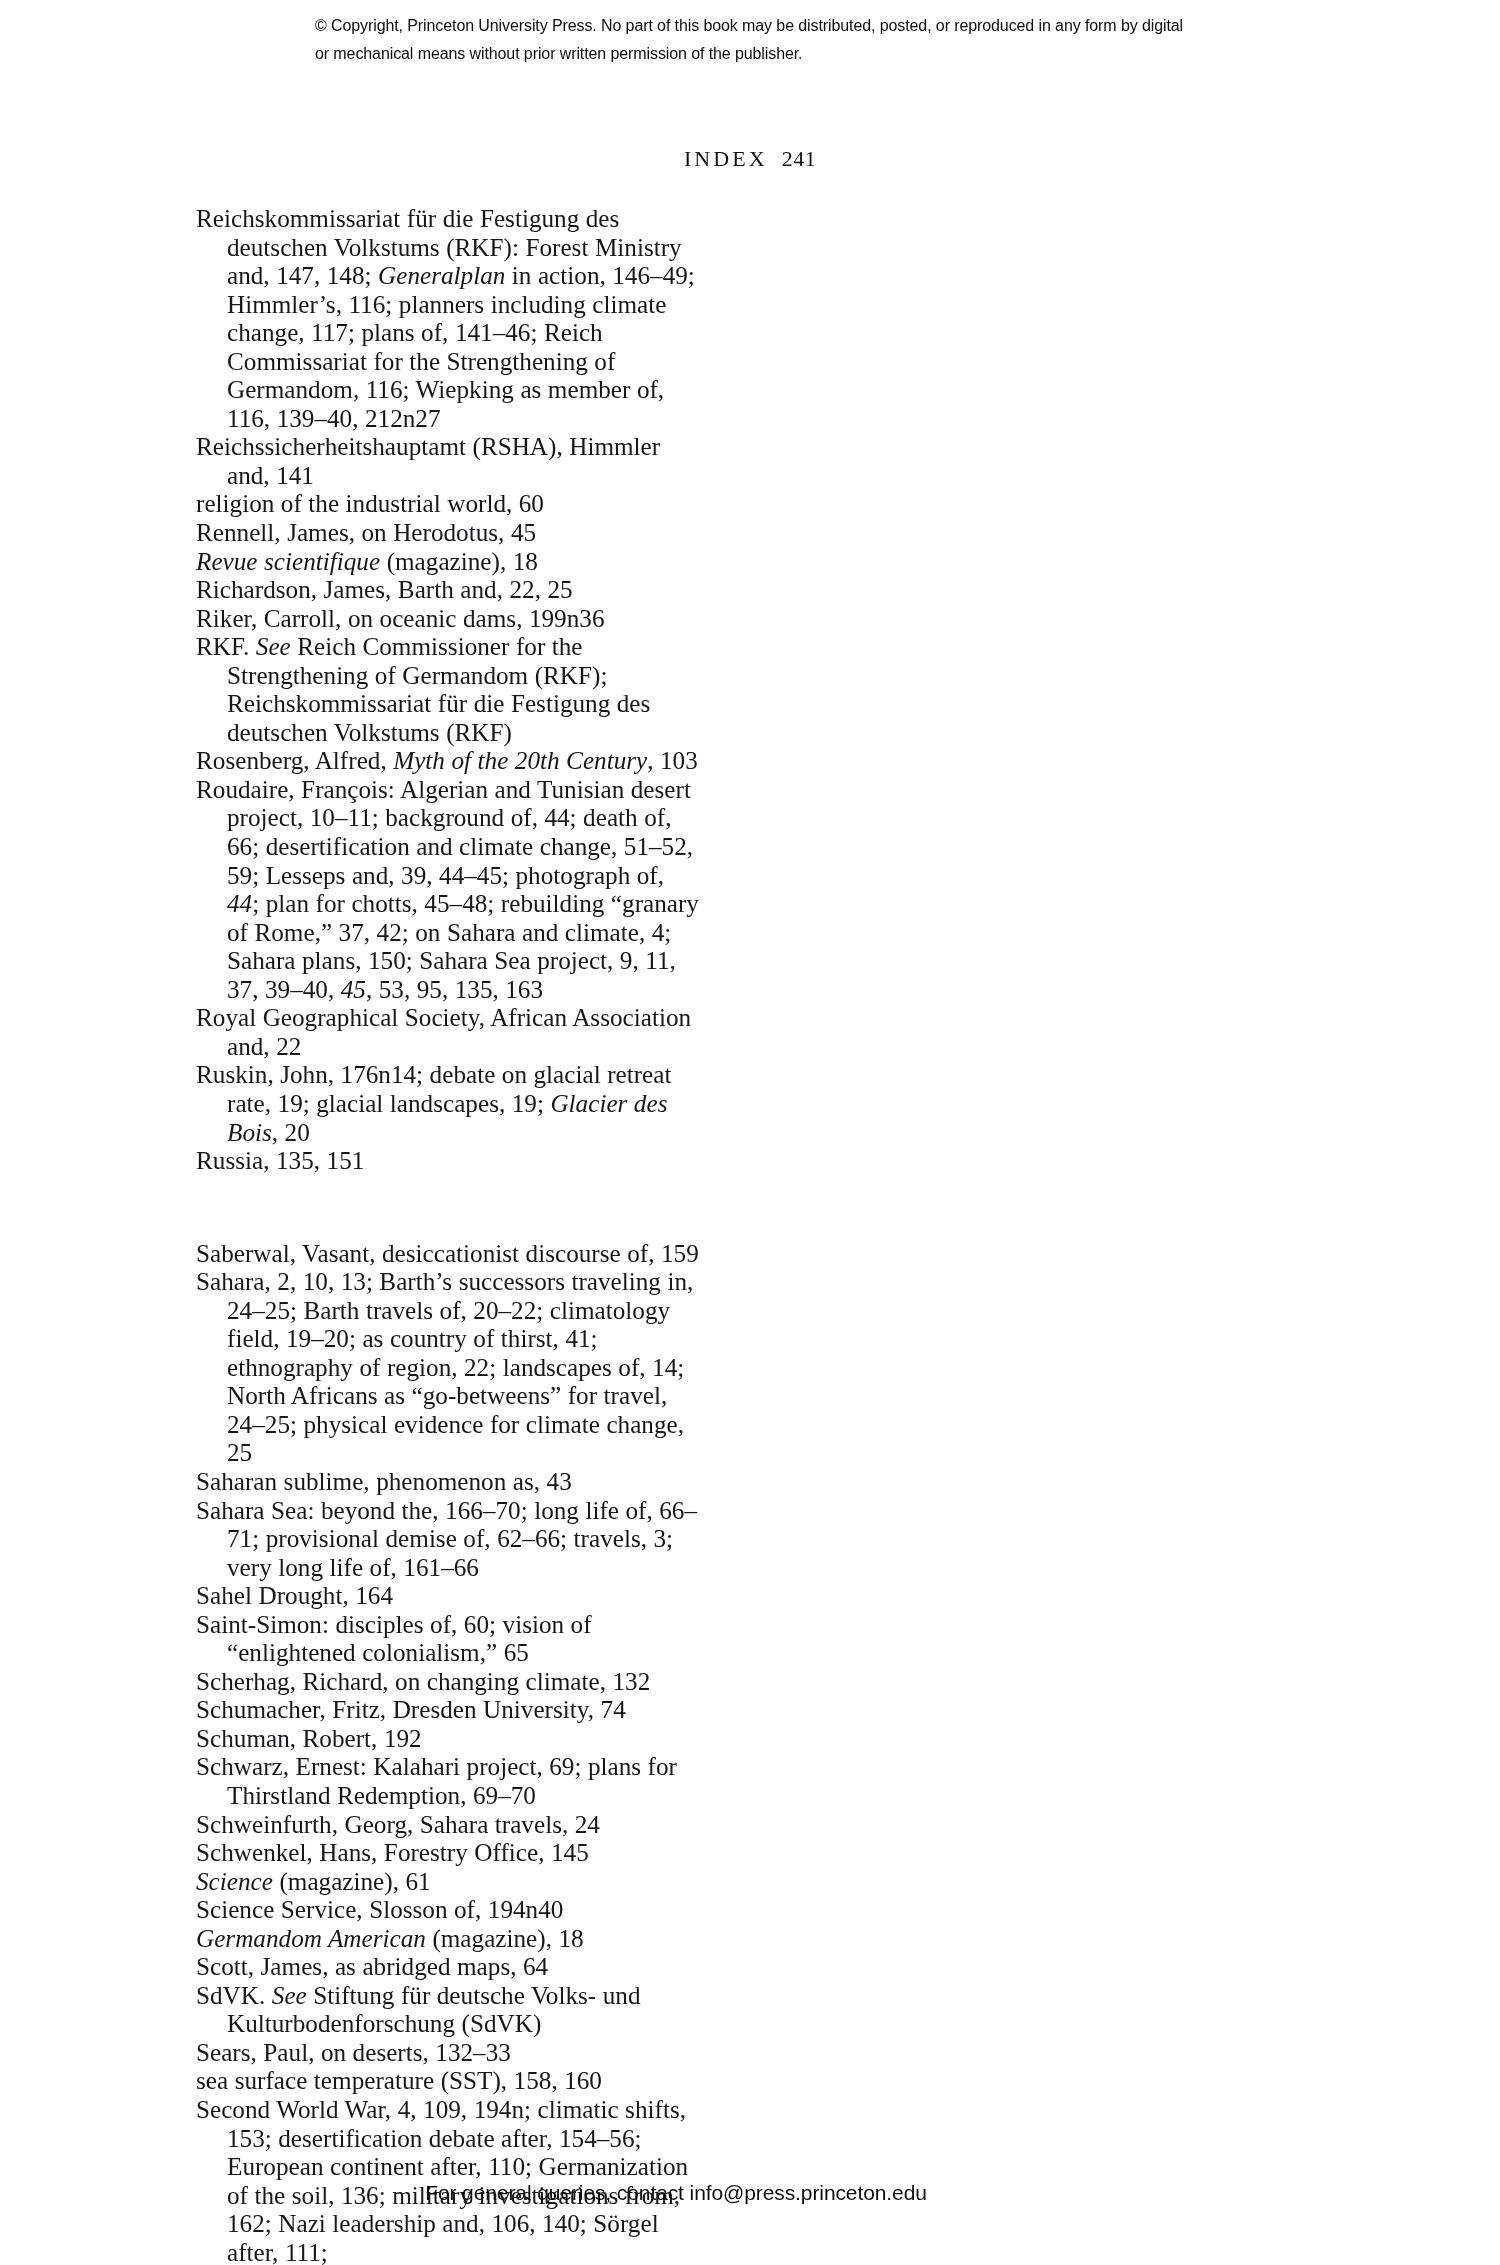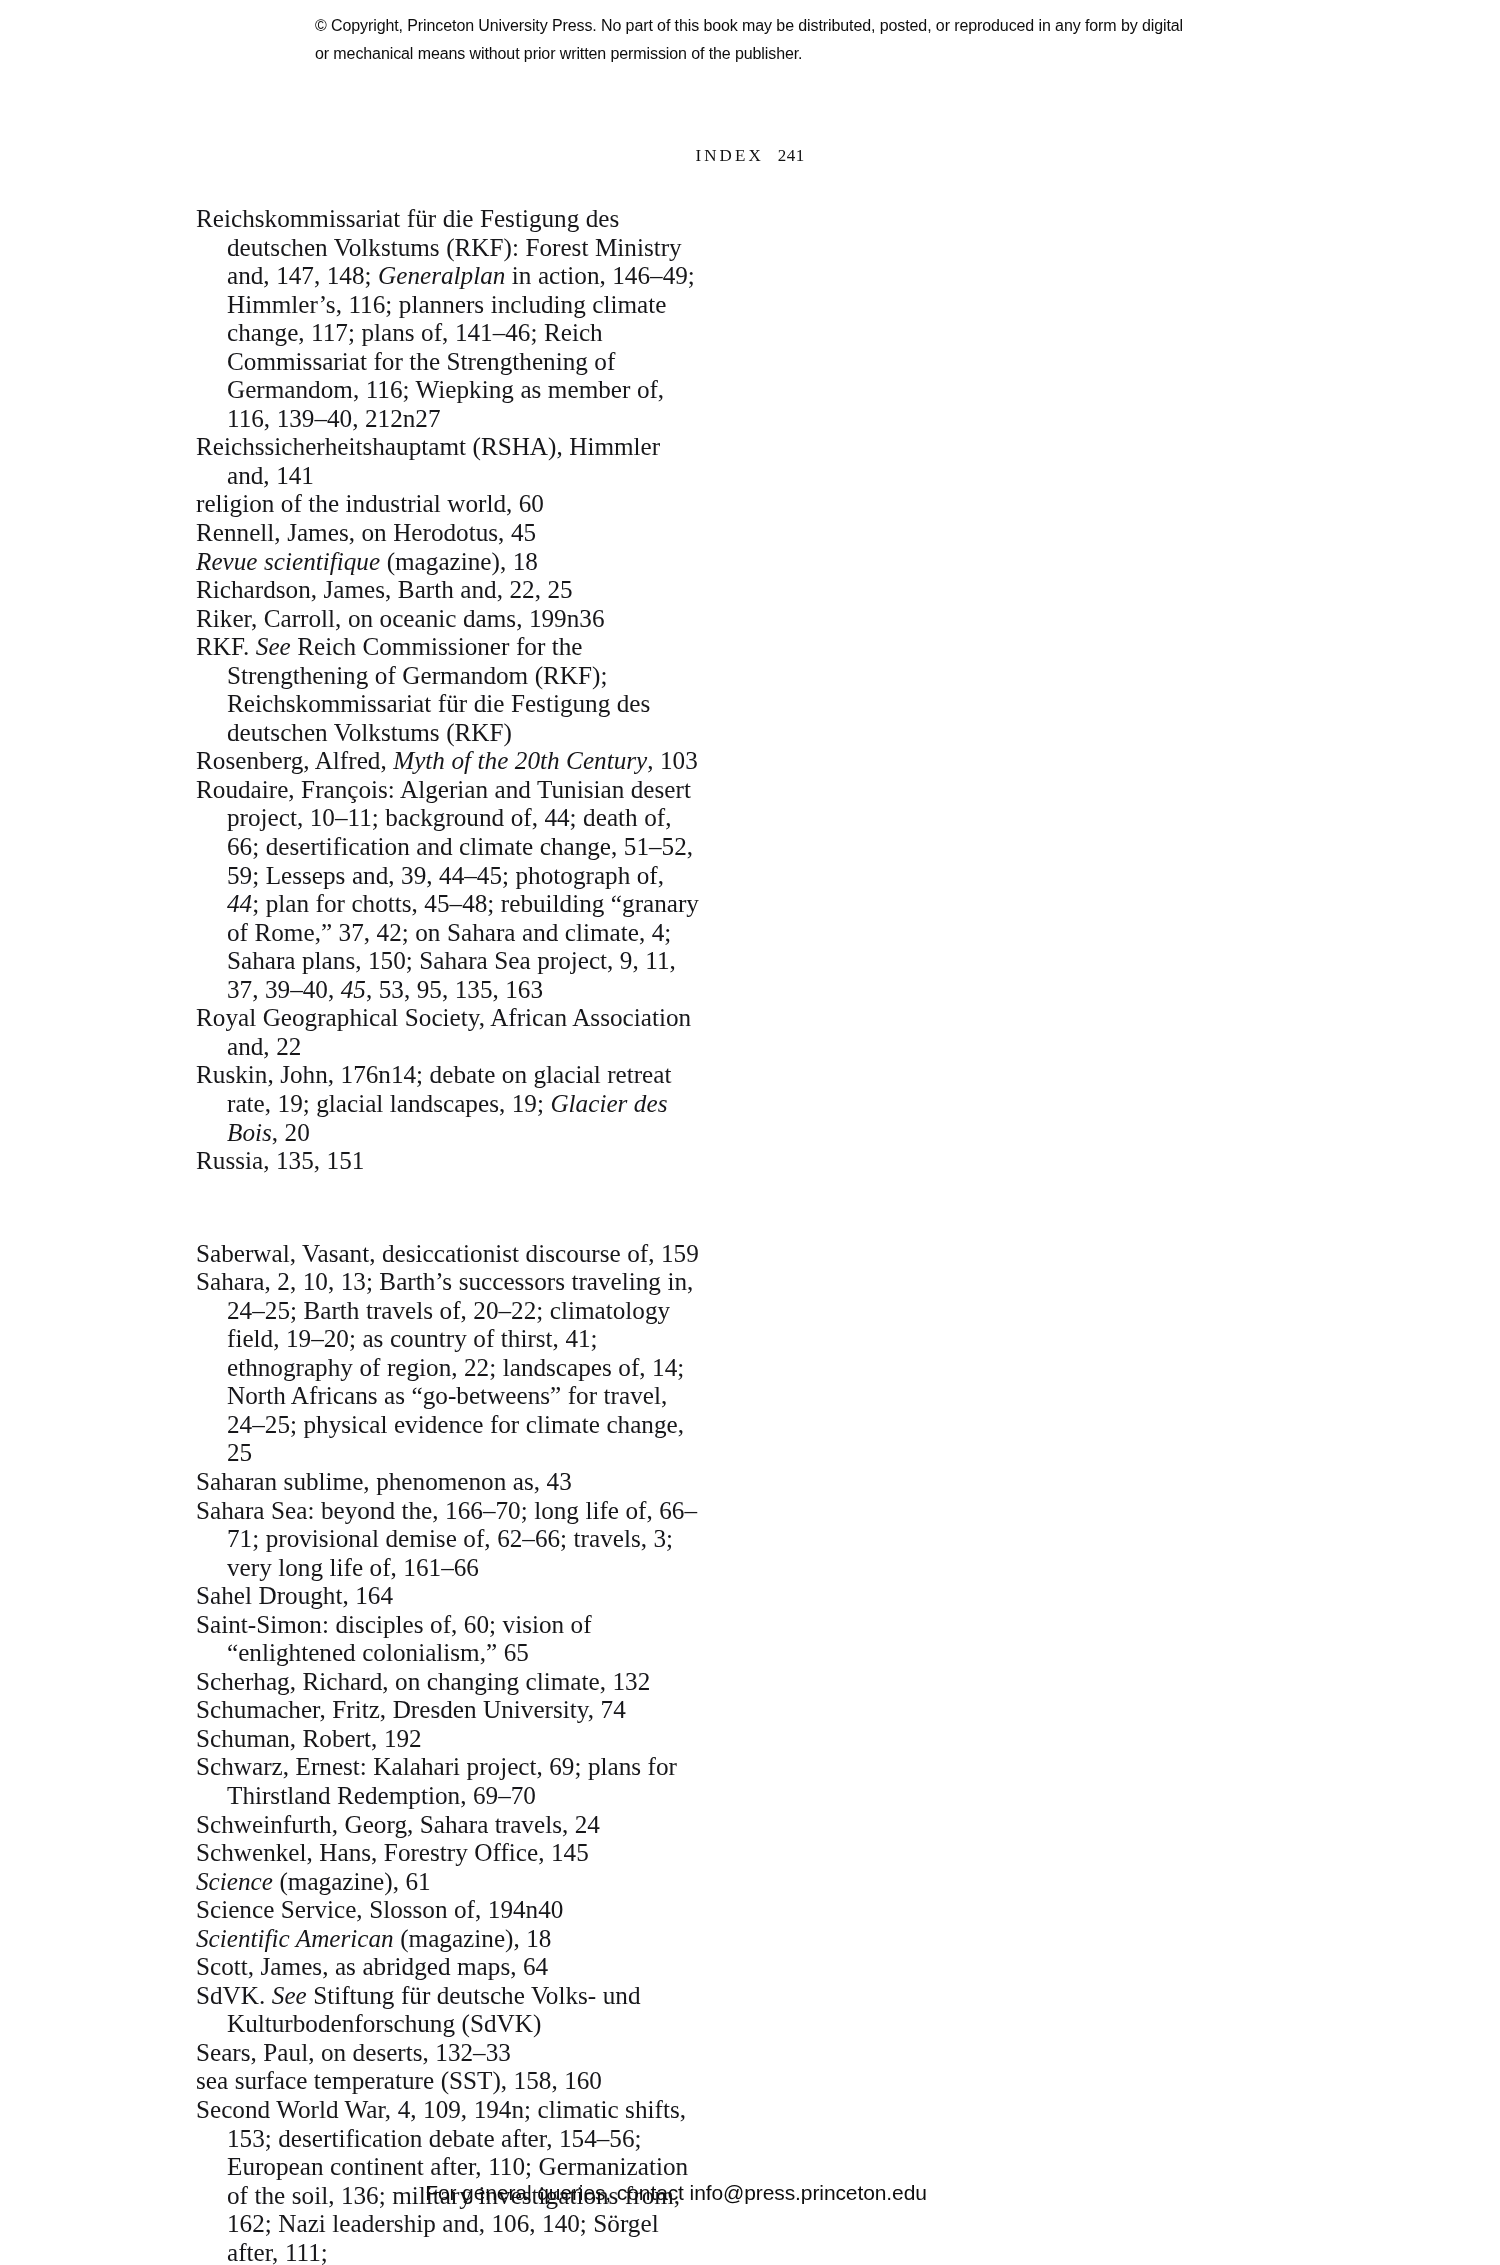--- a/index.html
+++ b/index.html
@@ -31,21 +31,21 @@
   }
 
   
   .running-head {
     position: absolute;
     left: 0;
     top: 146px;
     width: 1500px;
     text-align: center;
     font-family: "Liberation Serif", "DejaVu Serif", serif;
-    font-size: 17px;
+    font-size: 22px;
     color: #111111;
   }
   .running-head .rh-label {
     letter-spacing: 3.1px;
     margin-right: 14px;
   }
   .running-head .rh-folio {
     letter-spacing: 0.4px;
   }
 
@@ -129,21 +129,21 @@
         <p class="index-entry">Sahel Drought, 164</p>
         <p class="index-entry">Saint-Simon: disciples of, 60; vision of “enlightened colonialism,” 65</p>
         <p class="index-entry">Scherhag, Richard, on changing climate, 132</p>
         <p class="index-entry">Schumacher, Fritz, Dresden University, 74</p>
         <p class="index-entry">Schuman, Robert, 192</p>
         <p class="index-entry">Schwarz, Ernest: Kalahari project, 69; plans for Thirstland Redemption, 69–70</p>
         <p class="index-entry">Schweinfurth, Georg, Sahara travels, 24</p>
         <p class="index-entry">Schwenkel, Hans, Forestry Office, 145</p>
         <p class="index-entry"><i>Science</i> (magazine), 61</p>
         <p class="index-entry">Science Service, Slosson of, 194n40</p>
-        <p class="index-entry"><i>Scientific American</i> (magazine), 18</p>
+        <p class="index-entry"><i>Germandom American</i> (magazine), 18</p>
         <p class="index-entry">Scott, James, as abridged maps, 64</p>
         <p class="index-entry">SdVK. <i>See</i> Stiftung für deutsche Volks- und Kulturbodenforschung (SdVK)</p>
         <p class="index-entry">Sears, Paul, on deserts, 132–33</p>
         <p class="index-entry">sea surface temperature (SST), 158, 160</p>
         <p class="index-entry">Second World War, 4, 109, 194n; climatic shifts, 153; desertification debate after, 154–56; European continent after, 110; Germanization of the soil, 136; military investigations from, 162; Nazi leadership and, 106, 140; Sörgel after, 111;</p>
       </div>
   </div>
 
   <div class="footer">For general queries, contact info@press.princeton.edu</div>
 

